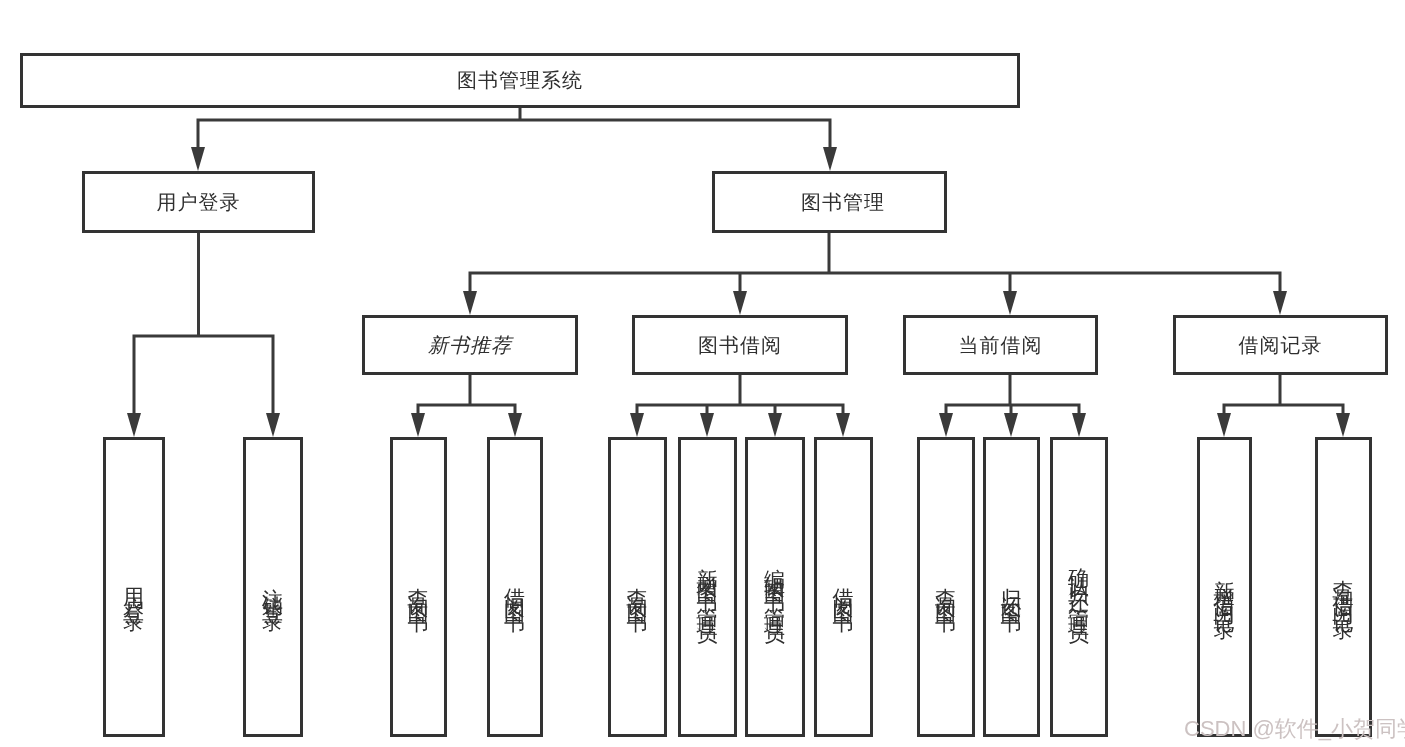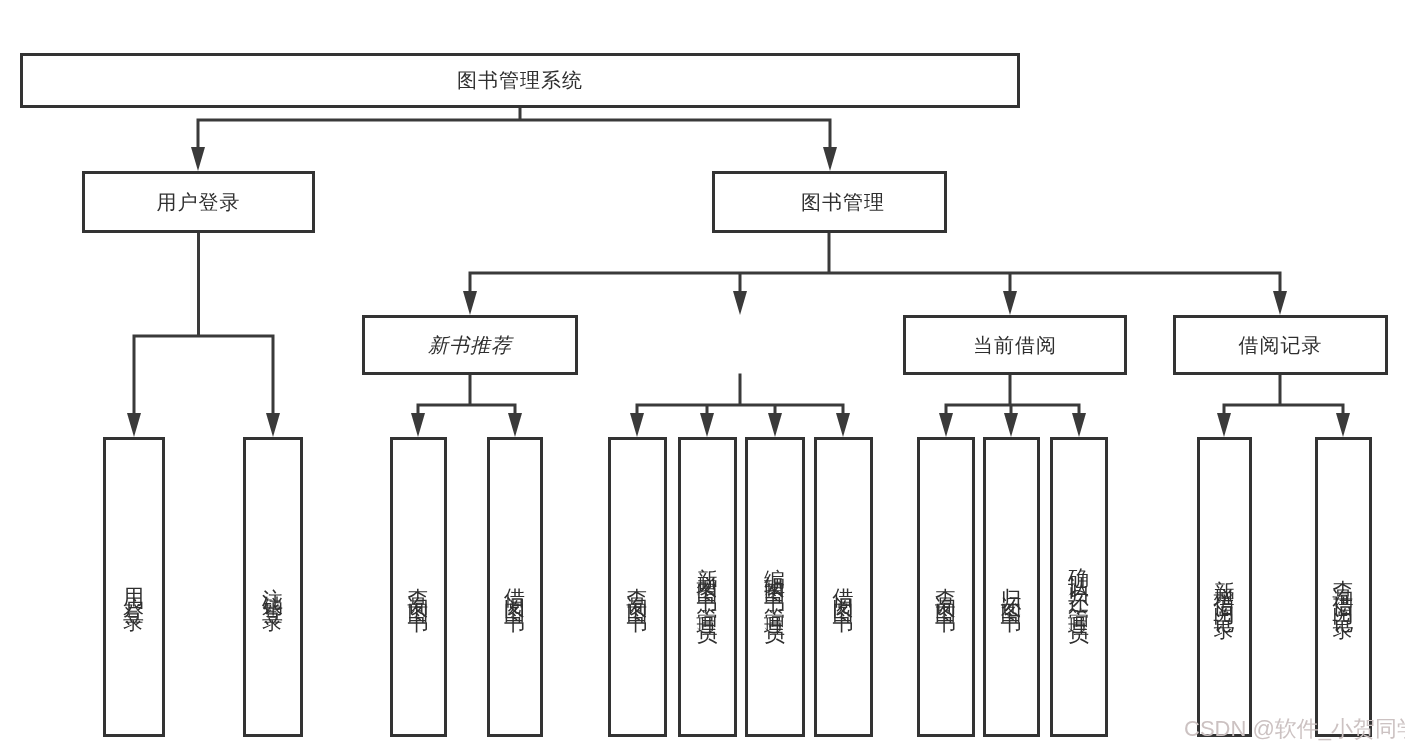--- a/index.html
+++ b/index.html
@@ -83,21 +83,22 @@
       <polygon points="1336,413 1350,413 1343,437"></polygon>
     </g>
   </svg>
 
   <div class="node" style="left:20px;top:13px;width:1000px;height:55px;margin-top:40px;">图书管理系统</div>
 
   <div class="node" style="left:82px;top:171px;width:233px;height:62px;">用户登录</div>
   <div class="node" style="left:712px;top:171px;width:235px;height:62px;padding-left:27px;">图书管理</div>
 
   <div class="node" style="left:362px;top:315px;width:216px;height:60px;font-style:italic;">新书推荐</div>
-  <div class="node" style="left:903px;top:315px;width:224px;height:60px;">当前借阅</div>
+  <div class="node" style="left:632px;top:315px;width:216px;height:60px;">图书借阅</div>
+  <div class="node" style="left:903px;top:315px;width:195px;height:60px;">当前借阅</div>
   <div class="node" style="left:1173px;top:315px;width:215px;height:60px;">借阅记录</div>
 
   <div class="node leaf" style="left:103px;top:437px;width:62px;height:300px;">用户登录</div>
   <div class="node leaf" style="left:243px;top:437px;width:60px;height:300px;">注销登录</div>
 
   <div class="node leaf" style="left:390px;top:437px;width:57px;height:300px;">查询图书</div>
   <div class="node leaf" style="left:487px;top:437px;width:56px;height:300px;">借阅图书</div>
 
   <div class="node leaf" style="left:608px;top:437px;width:59px;height:300px;">查询图书</div>
   <div class="node leaf" style="left:678px;top:437px;width:59px;height:300px;">新增图书（管理员）</div>

